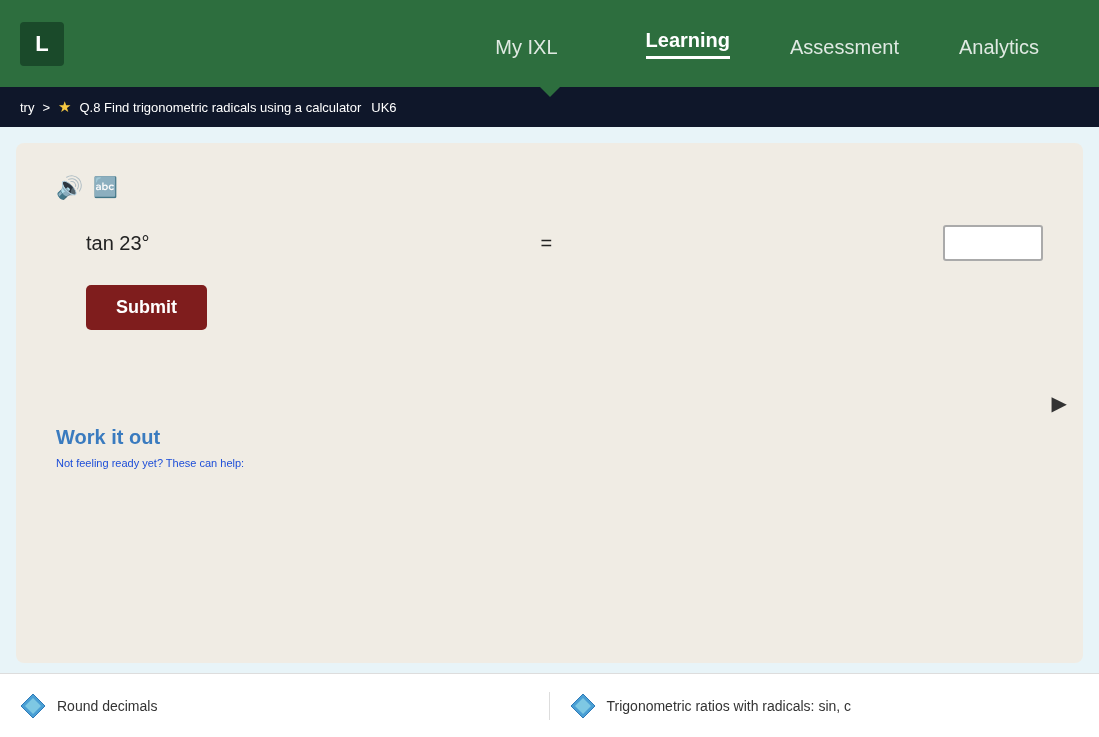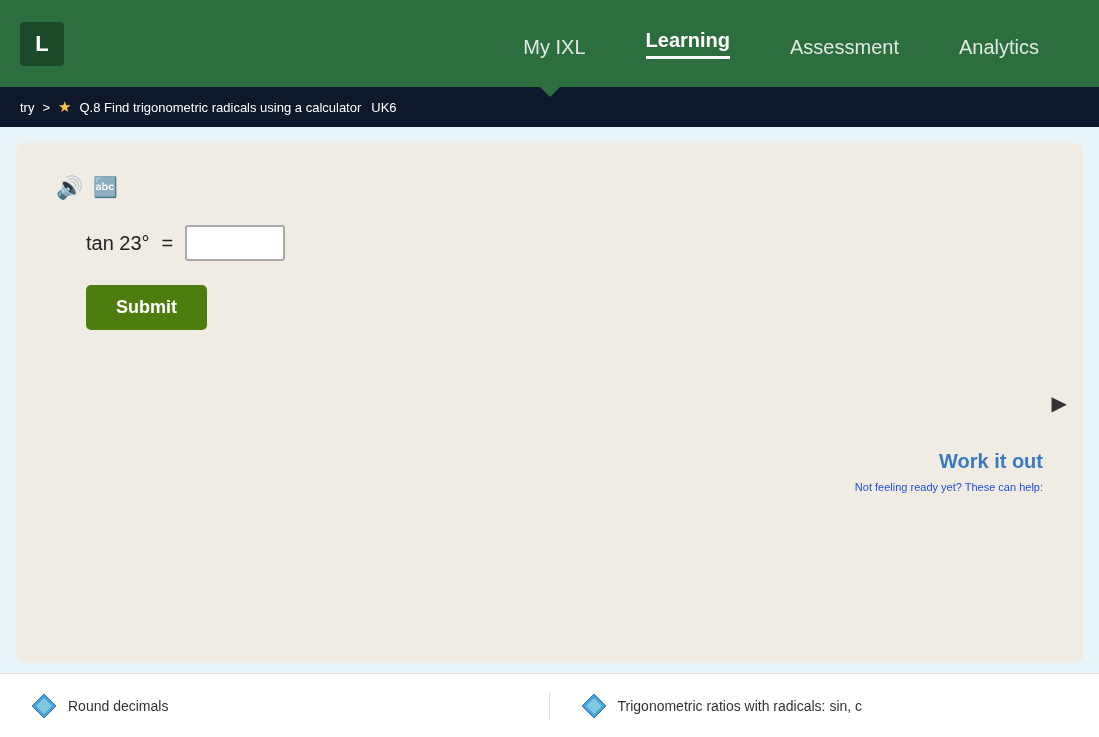--- a/index.html
+++ b/index.html
@@ -38,20 +38,21 @@
       color: rgba(255,255,255,0.85);
       font-size: 20px;
       cursor: pointer;
       text-decoration: none;
     }
     .nav-item.active {
       color: white;
       font-weight: bold;
       border-bottom: 3px solid white;
       padding-bottom: 4px;
+      margin-left: 28px;
     }
     .nav-arrow {
       position: absolute;
       bottom: -10px;
       left: 50%;
       transform: translateX(-50%);
       width: 0;
       height: 0;
       border-left: 12px solid transparent;
       border-right: 12px solid transparent;
@@ -108,49 +109,50 @@
     }
 
     
     .math-expression {
       display: flex;
       align-items: center;
       gap: 12px;
       margin: 24px 0 24px 30px;
       font-size: 20px;
       color: #222;
+      justify-content: space-between;
     }
     .answer-input {
       border: 2px solid #aaa;
       border-radius: 3px;
       width: 100px;
       height: 36px;
       font-size: 18px;
       padding: 0 8px;
       background: white;
       outline: none;
     }
 
     
     .submit-btn {
-      background: #4d7c0f;
+      background: #7f1d1d;
       color: white;
       border: none;
       border-radius: 5px;
       padding: 12px 30px;
       font-size: 18px;
       font-weight: bold;
       cursor: pointer;
       margin-left: 30px;
     }
 
     
     .work-it-out {
-      text-align: right;
-      margin-top: 120px;
+      text-align: left;
+      margin-top: 96px;
     }
     .work-it-out-title {
       color: #3a7bbf;
       font-size: 20px;
       font-weight: bold;
       margin-bottom: 8px;
     }
     .work-it-out-subtitle {
       color: #1d4ed8;
       font-size: 11px;
@@ -165,21 +167,21 @@
       right: 0;
       height: 64px;
       display: flex;
       align-items: center;
       border-top: 1px solid #ddd;
     }
     .bottom-item {
       display: flex;
       align-items: center;
       gap: 10px;
-      padding: 0 30px;
+      padding: 0 19px;
       width: 50%;
       font-size: 14px;
       color: #333;
       cursor: pointer;
       border-right: 1px solid #ddd;
     }
     .bottom-item:last-child { border-right: none; }
     .diamond-icon {
       width: 28px;
       height: 28px;

